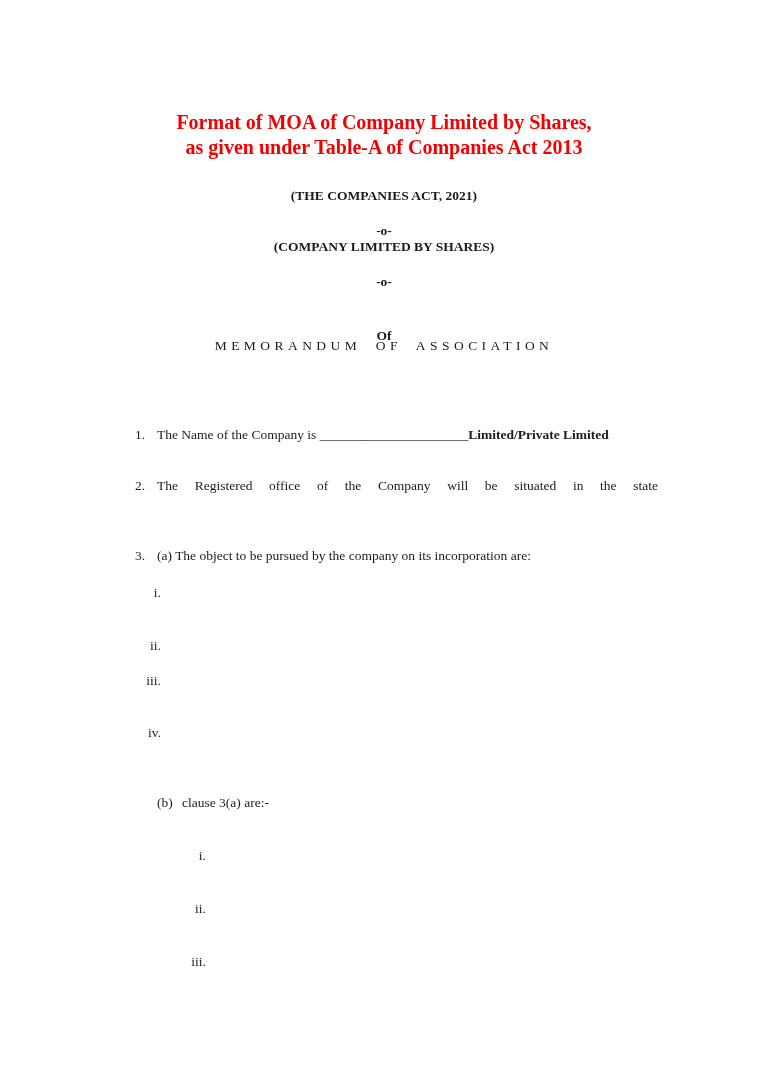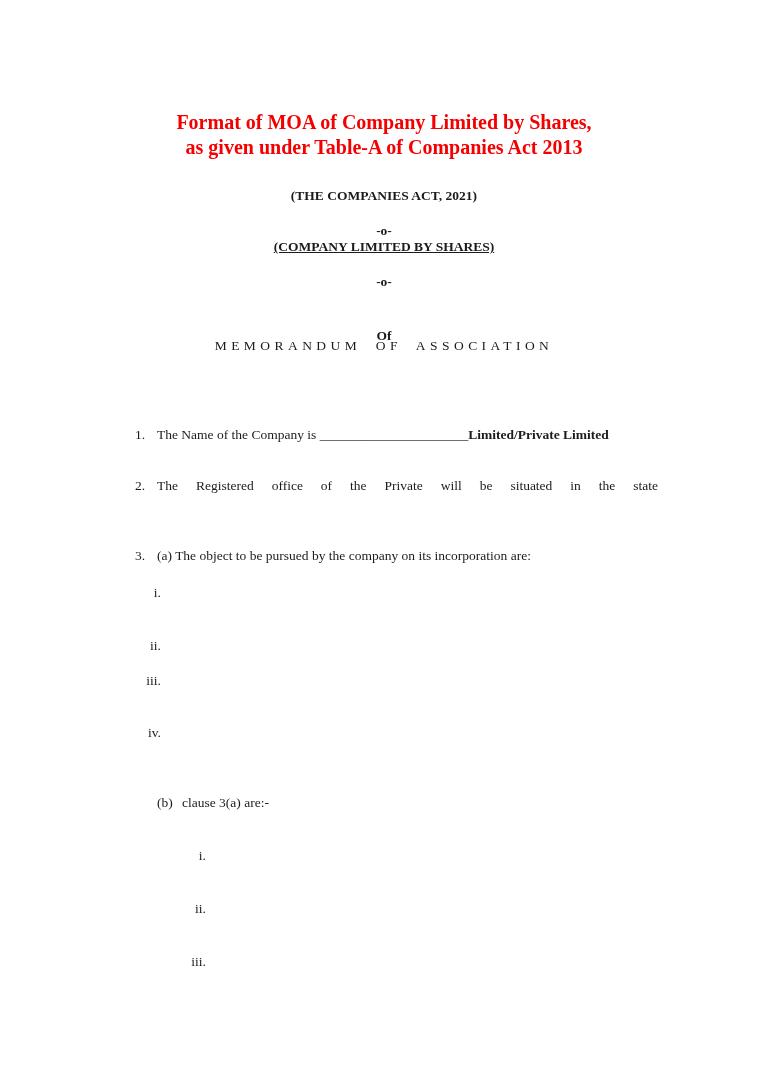--- a/index.html
+++ b/index.html
@@ -29,21 +29,21 @@
   .doc-title {
     top: 110px;
     font-size: 20px;
     line-height: 25px;
     font-weight: bold;
     color: #f40000;
   }
 
   .hdr-act  { top: 187px; font-weight: bold; }
   .hdr-sep1 { top: 222px; font-weight: bold; }
-  .hdr-cls  { top: 238px; font-weight: bold; text-decoration: underline; }
+  .hdr-cls  { top: 238px; font-weight: bold; }
   .hdr-sep2 { top: 273px; font-weight: bold; }
   .hdr-memo {
     top: 289px;
     font-weight: normal;
     letter-spacing: 0.33em;
     word-spacing: 0.5em;
     margin-top: 48px;
   }
   .hdr-of   { top: 327px; font-weight: bold; }
   .hdr-lpl  { top: 360px; font-weight: bold; }
@@ -121,21 +121,21 @@
   <div class="clause clause1">
     <span class="num">1.</span>
     <div class="body">
       <span>The Name of the Company is </span><span>______________________</span><span class="b">Limited/Private Limited</span>
     </div>
   </div>
 
   <div class="clause clause2">
     <span class="num">2.</span>
     <div class="body">
-      <div class="justify-line">The Registered office of the Private will be situated in the state</div>
+      <div class="justify-line">The Registered office of the Company will be situated in the state</div>
     </div>
   </div>
 
   <div class="clause clause3">
     <span class="num">3.</span>
     <div class="body">
       <span>(a)</span>
       <span>The object to be pursued by the company on its incorporation are:</span>
     </div>
   </div>

